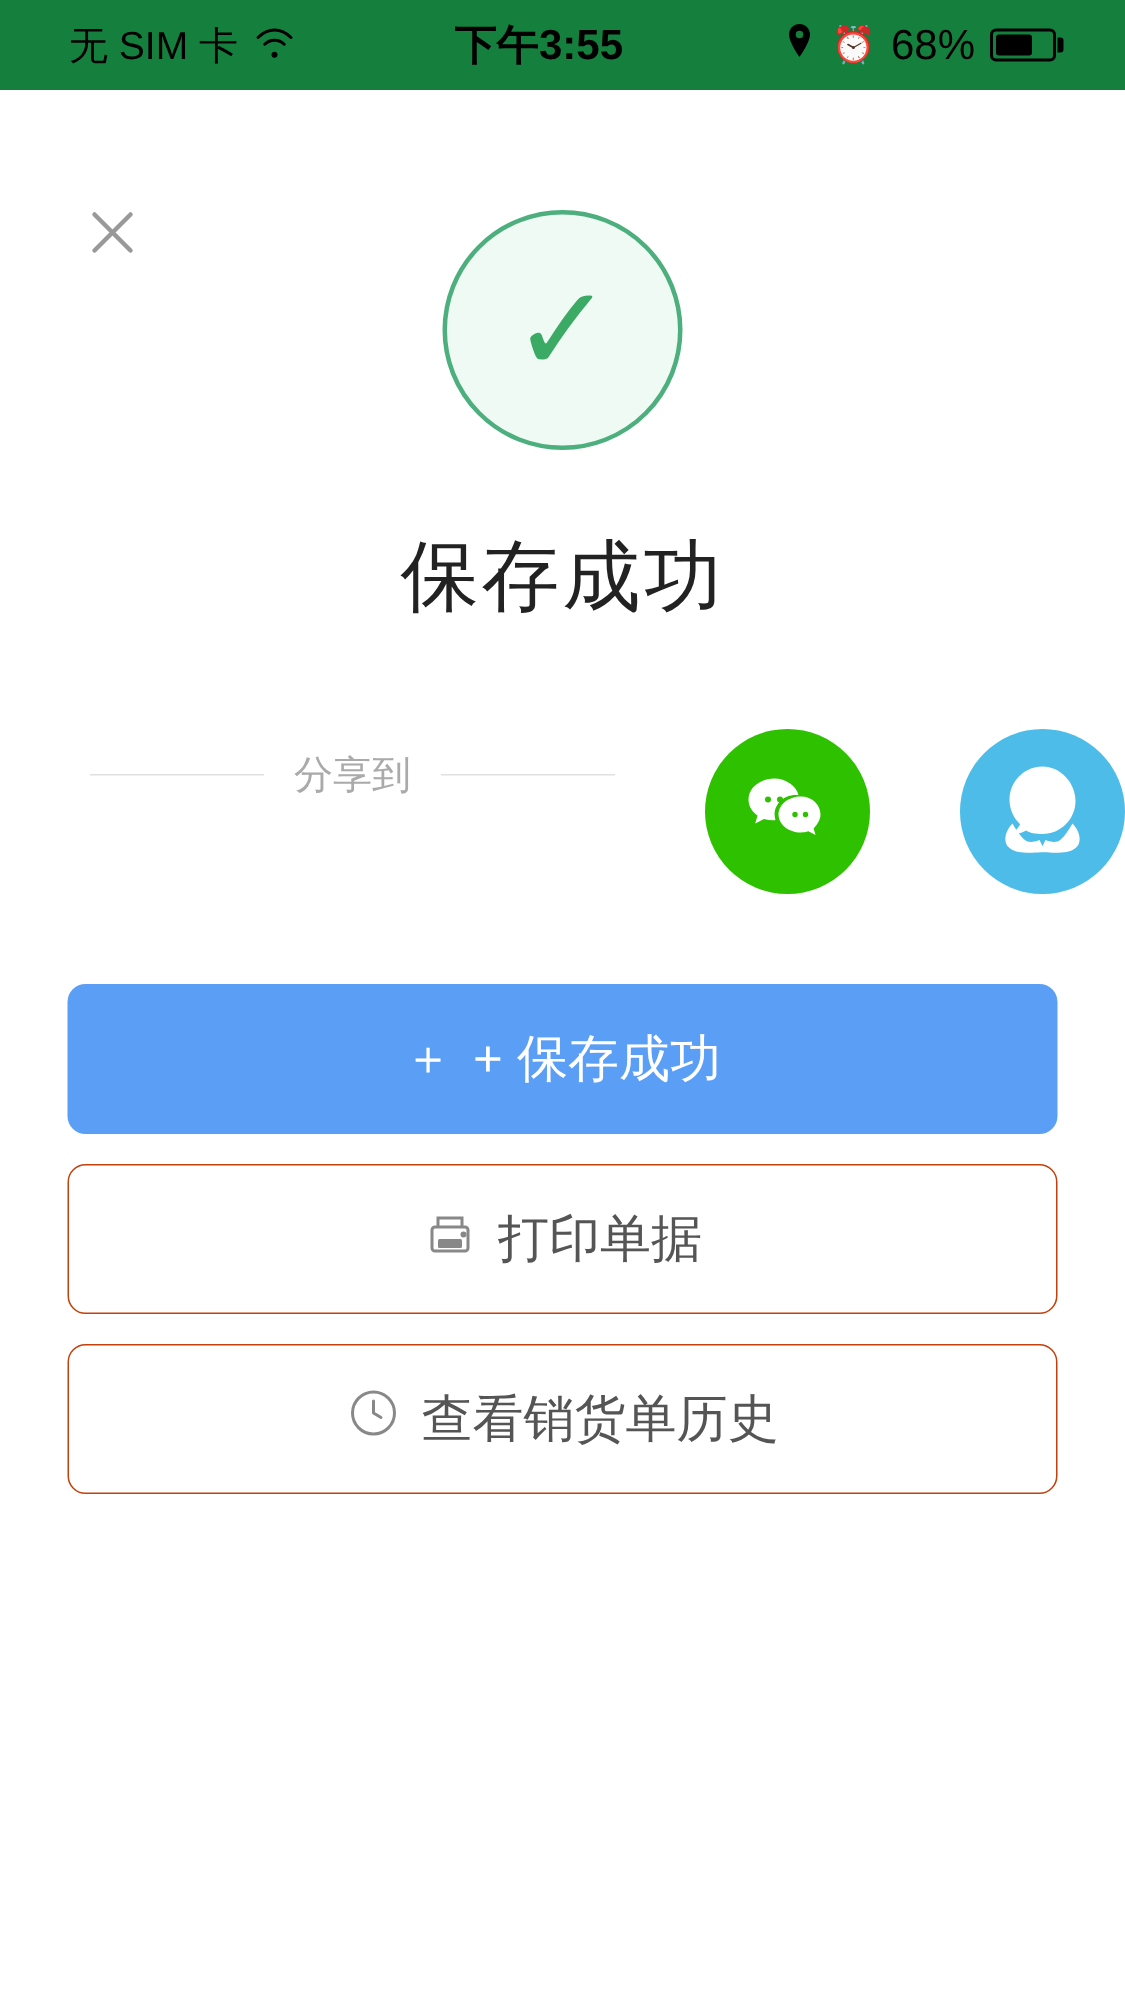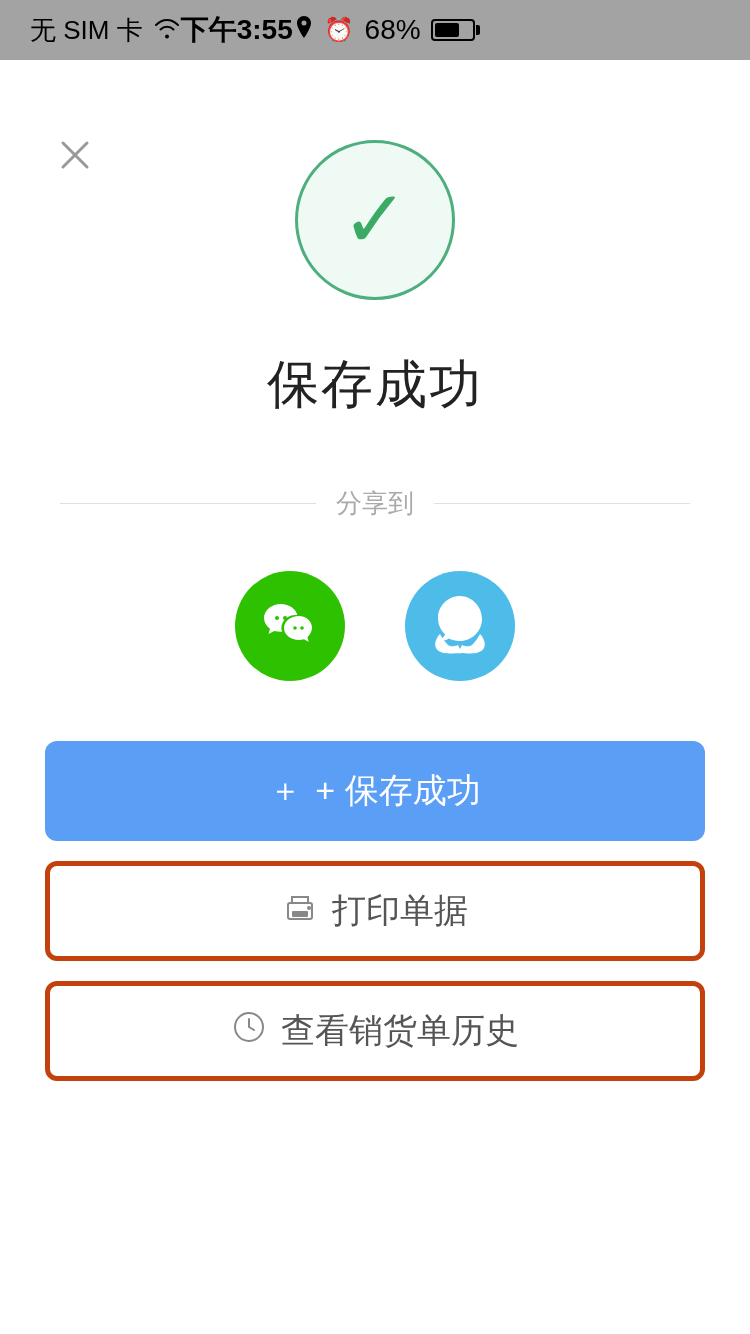--- a/index.html
+++ b/index.html
@@ -11,24 +11,25 @@
       background: #ffffff;
       font-family: -apple-system, "PingFang SC", "Helvetica Neue", sans-serif;
       display: flex;
       flex-direction: column;
     }
 
     
     .status-bar {
       width: 100%;
       height: 60px;
-      background: #a3a3a3;
-      display: flex;
-      align-items: center;
-      padding: 0 30px;
+      background: #15803d;
+      display: flex;
+      align-items: center;
+      justify-content: space-between;
+      padding: 0 46px;
       flex-shrink: 0;
     }
 
     .status-left {
       display: flex;
       align-items: center;
       gap: 10px;
       font-size: 26px;
       color: #000;
       font-weight: 500;
@@ -130,21 +131,20 @@
       font-weight: 400;
       color: #222;
       margin-bottom: 66px;
       letter-spacing: 2px;
     }
 
     
     .share-section {
       width: 100%;
       display: flex;
-      flex-direction: column;
       align-items: center;
       margin-bottom: 60px;
     }
 
     .share-divider {
       width: 100%;
       display: flex;
       align-items: center;
       padding: 0 60px;
       margin-bottom: 50px;
@@ -212,21 +212,21 @@
       align-items: center;
       justify-content: center;
       gap: 14px;
       cursor: pointer;
     }
 
     .btn-secondary {
       width: 100%;
       height: 100px;
       background: #fff;
-      border: 5px solid #c2410c;
+      border: 1px solid #c2410c;
       border-radius: 12px;
       font-size: 34px;
       color: #555;
       display: flex;
       align-items: center;
       justify-content: center;
       gap: 14px;
       cursor: pointer;
     }
 

